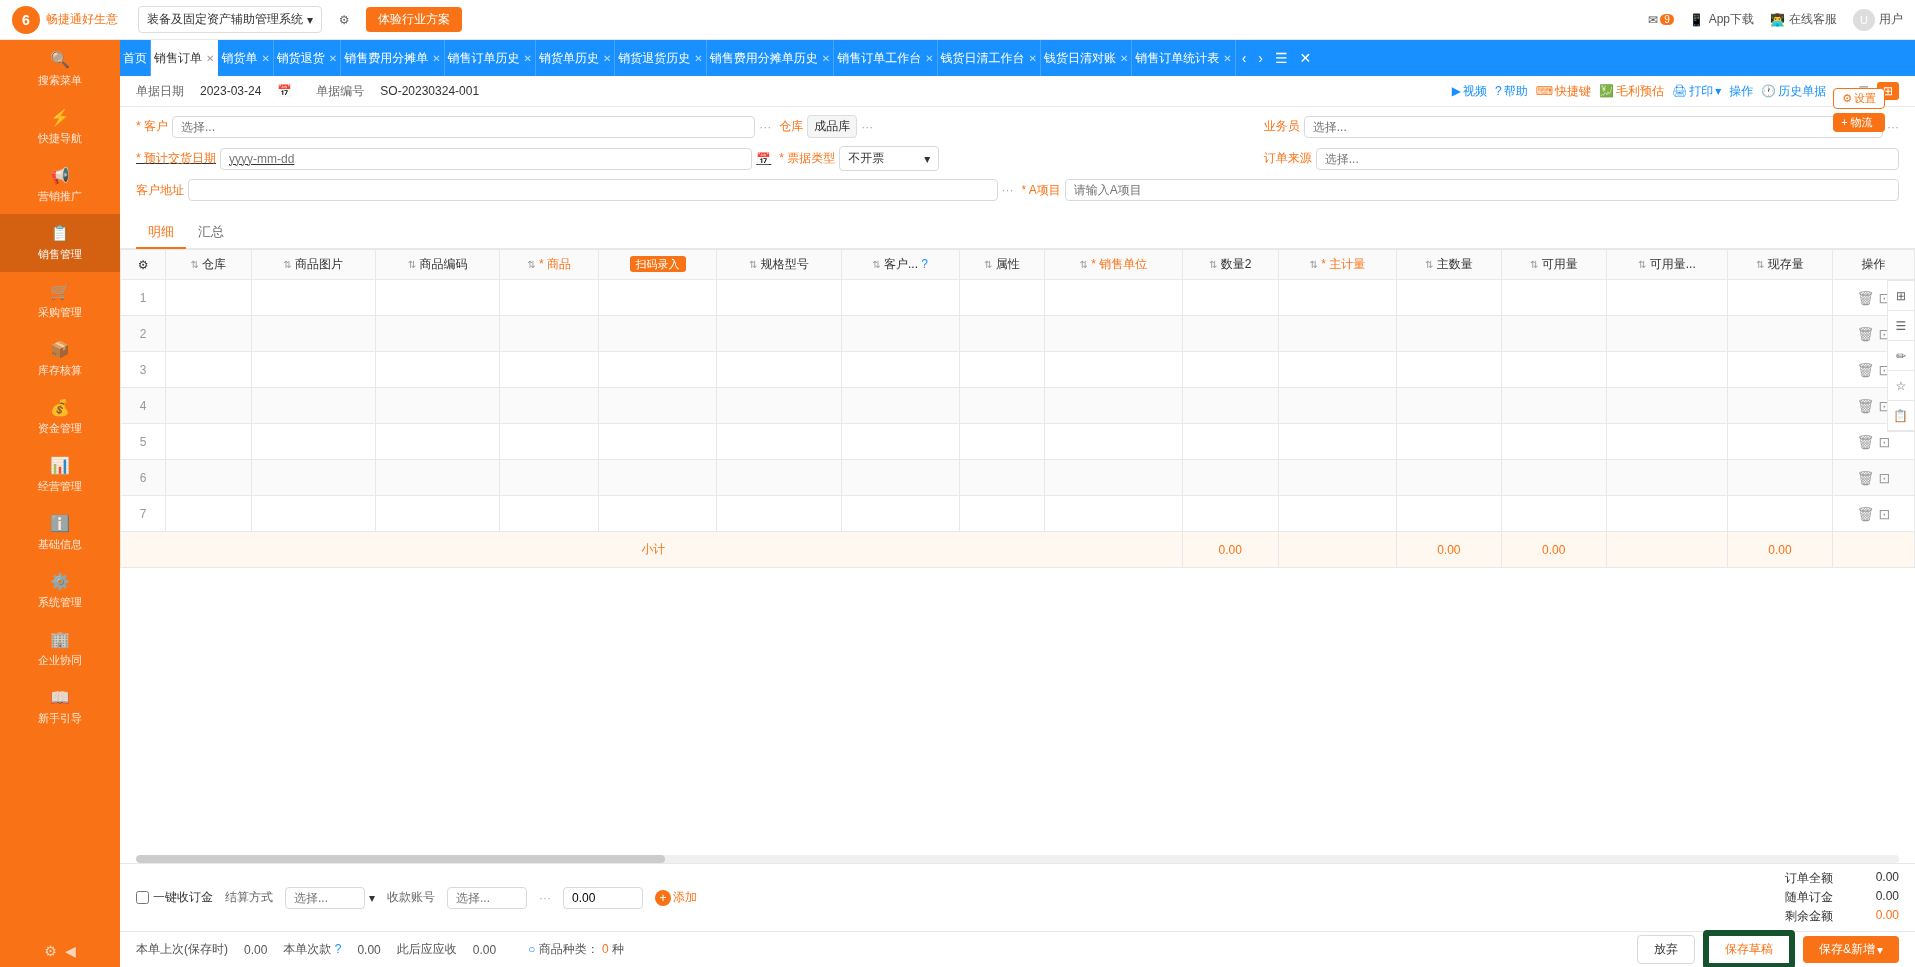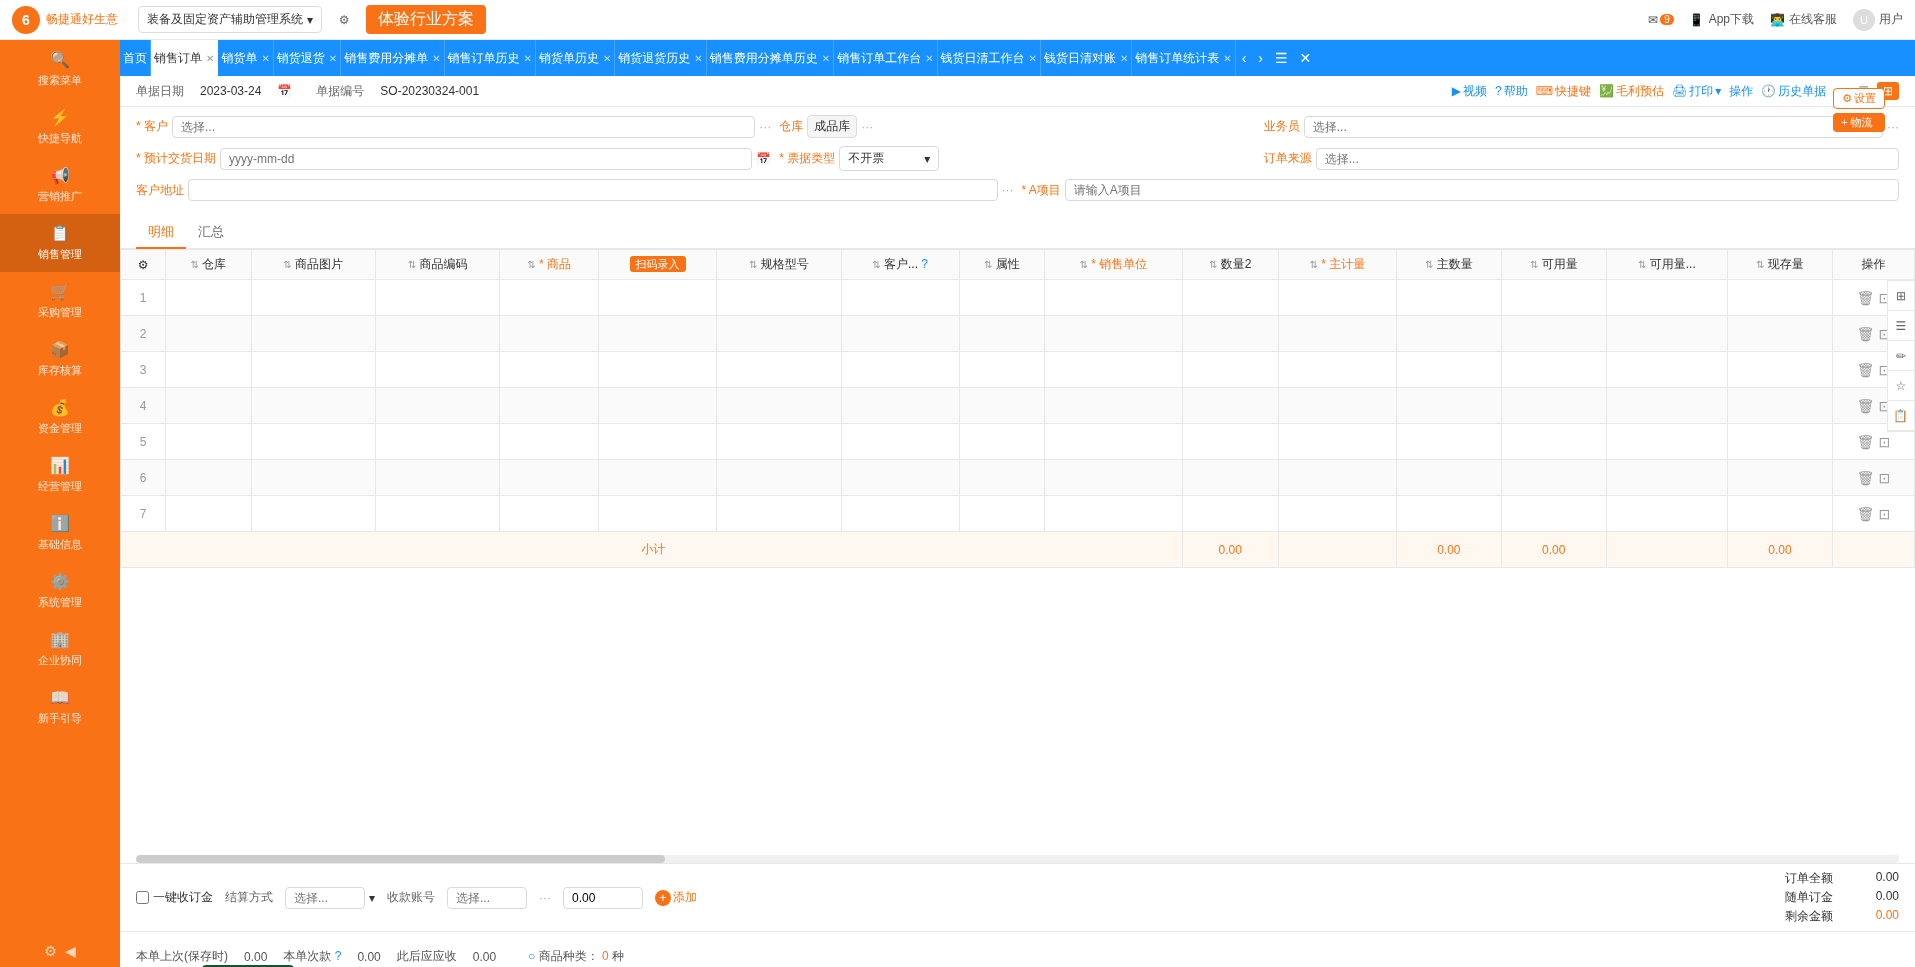--- a/index.html
+++ b/index.html
@@ -12,21 +12,21 @@
     .sidebar { width: 120px; background: #f97316; display: flex; flex-direction: column; color: #fff; flex-shrink: 0; }
     .content-area { flex: 1; display: flex; flex-direction: column; overflow: hidden; }
     .tab-bar { height: 36px; background: #1890ff; display: flex; align-items: center; overflow: hidden; }
     .main-content { flex: 1; overflow: hidden; background: #fff; padding: 0; display: flex; flex-direction: column; }
 
     
     .logo-area { display: flex; align-items: center; gap: 6px; }
     .logo-icon { width: 28px; height: 28px; background: #f97316; border-radius: 50%; display: flex; align-items: center; justify-content: center; color: #fff; font-size: 14px; font-weight: bold; }
     .logo-text { font-size: 12px; color: #f97316; line-height: 1.3; }
     .app-selector { display: flex; align-items: center; gap: 4px; padding: 4px 8px; border: 1px solid #ddd; border-radius: 4px; cursor: pointer; font-size: 12px; background: #fff; margin-left: 12px; }
-    .btn-orange { background: #f97316; color: #fff; border: none; border-radius: 4px; padding: 4px 12px; cursor: pointer; font-size: 16px; }
+    .btn-orange { background: #f97316; color: #fff; border: none; border-radius: 4px; padding: 4px 12px; cursor: pointer; font-size: 12px; }
     .top-right { display: flex; align-items: center; gap: 16px; font-size: 12px; color: #555; }
     .sidebar-item { display: flex; flex-direction: column; align-items: center; padding: 10px 4px; cursor: pointer; font-size: 11px; color: rgba(255,255,255,0.85); gap: 4px; }
     .sidebar-item.active { background: rgba(0,0,0,0.15); color: #fff; }
     .sidebar-icon { font-size: 16px; }
 
     
     .tab-item { height: 36px; display: flex; align-items: center; padding: 0 3px; color: #fff; font-size: 12px; white-space: nowrap; cursor: pointer; border-right: 1px solid rgba(255,255,255,0.2); gap: 4px; }
     .tab-item.active { background: #fff; color: #333; }
     .tab-item .close-x { color: rgba(255,255,255,0.7); font-size: 10px; }
     .tab-item.active .close-x { color: #999; }
@@ -72,21 +72,21 @@
     .subtotal-row td { background: #fff8f0 !important; font-weight: 500; }
     .subtotal-label { color: #f97316; }
 
     
     .payment-row { padding: 6px 16px; display: flex; align-items: center; gap: 12px; border-top: 1px solid #e8e8e8; background: #fff; }
     .checkbox-label { display: flex; align-items: center; gap: 4px; font-size: 12px; color: #333; }
     .payment-input { border: 1px solid #d9d9d9; border-radius: 4px; padding: 3px 8px; font-size: 12px; width: 80px; }
     .add-btn { color: #f97316; cursor: pointer; display: flex; align-items: center; gap: 2px; }
 
     
-    .status-bar { height: 36px; background: #fff; border-top: 1px solid #e8e8e8; display: flex; justify-content: space-between; padding: 16px 16px; flex-direction: column; }
+    .status-bar { height: 36px; background: #fff; border-top: 1px solid #e8e8e8; display: flex; justify-content: space-between; padding: 4px 16px; }
     .status-left { display: flex; align-items: center; gap: 16px; font-size: 12px; color: #555; }
     .status-right { display: flex; align-items: center; gap: 8px; }
     .btn-discard { border: 1px solid #d9d9d9; background: #fff; border-radius: 4px; padding: 5px 16px; cursor: pointer; font-size: 12px; color: #333; }
     .btn-save { border: 6px solid #14532d; background: #fff; color: #f97316; border-radius: 4px; padding: 5px 16px; cursor: pointer; font-size: 12px; }
     .btn-save-new { background: #f97316; color: #fff; border: none; border-radius: 4px; padding: 5px 16px; cursor: pointer; font-size: 12px; display: flex; align-items: center; gap: 2px; }
 
     .scrollbar-container { height: 8px; background: #f0f0f0; margin: 0 16px; border-radius: 4px; overflow: hidden; }
     .scrollbar-inner { height: 8px; width: 30%; background: #ccc; border-radius: 4px; }
 
     .goods-count { color: #f97316; }
@@ -316,21 +316,21 @@
               <span class="field-dots">···</span>
             </div>
             <div class="field-group" style="flex:2;">
               <span class="field-label">业务员</span>
               <input class="field-input field-input-wide" type="text" placeholder="选择..." style="">
               <span class="field-dots">···</span>
             </div>
           </div>
 
           <div class="form-row">
-            <div class="field-group" style="flex:2;">
+            <div class="field-group" style="flex:2;text-decoration:underline;">
               <span class="field-label">* <span>预计交货日期</span></span>
               <input class="field-input field-input-wide" type="text" placeholder="yyyy-mm-dd" style="">
               <span style="cursor:pointer;color:#999;">📅</span>
             </div>
             <div class="field-group" style="flex:1.5;">
               <span class="field-label">* <span>票据类型</span></span>
               <div class="field-select">
                 <span>不开票</span>
                 <span>▾</span>
               </div>

